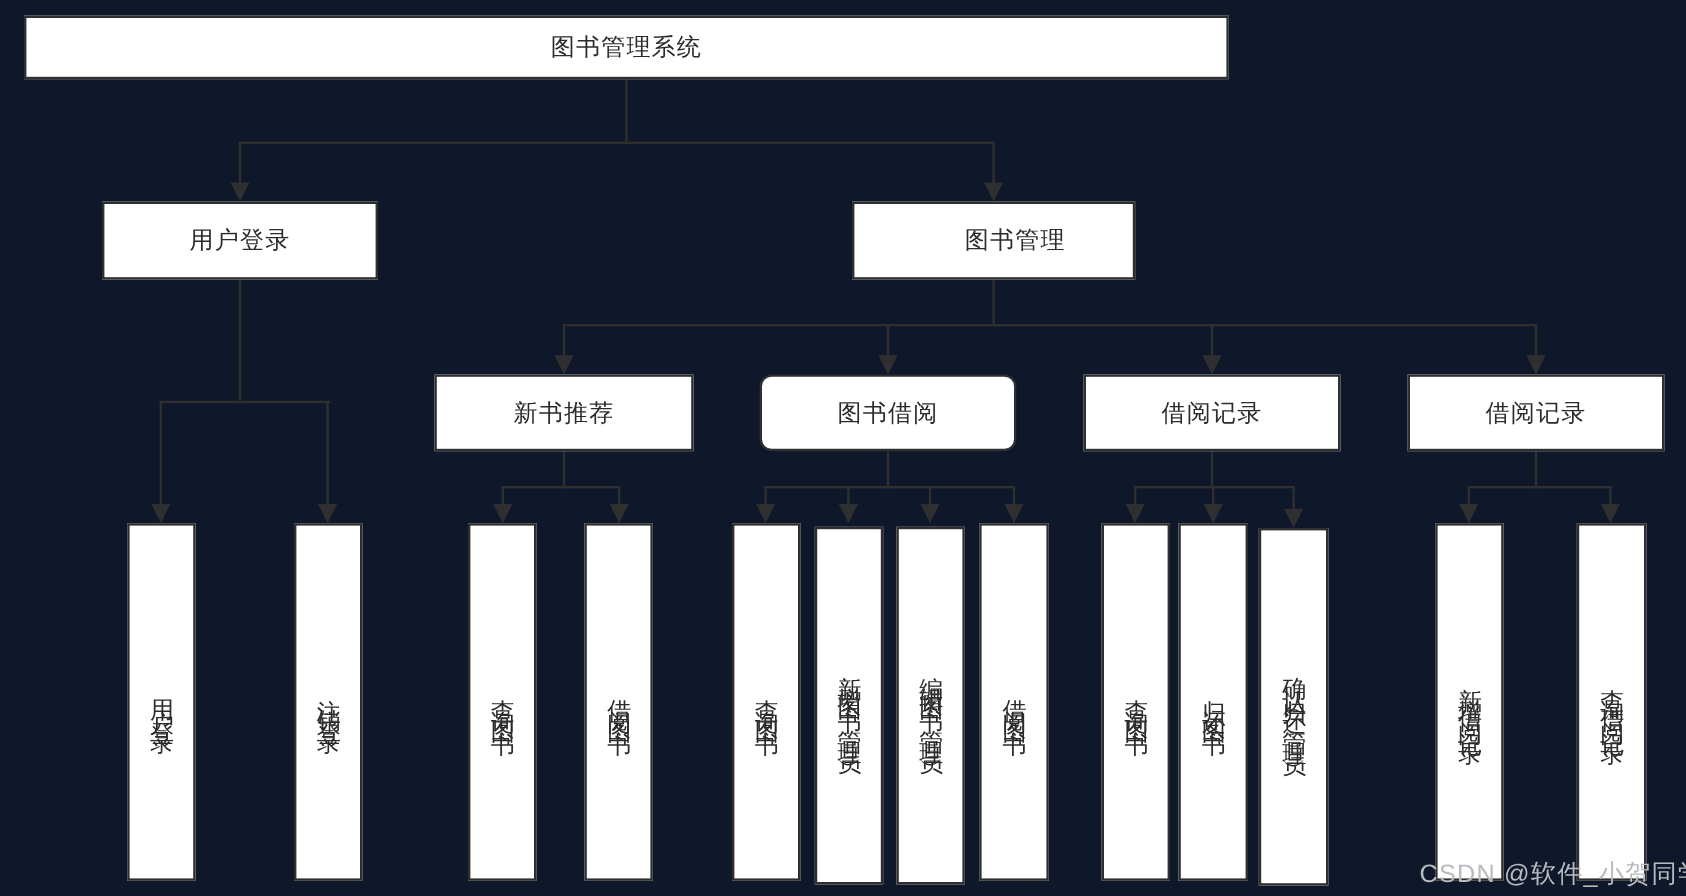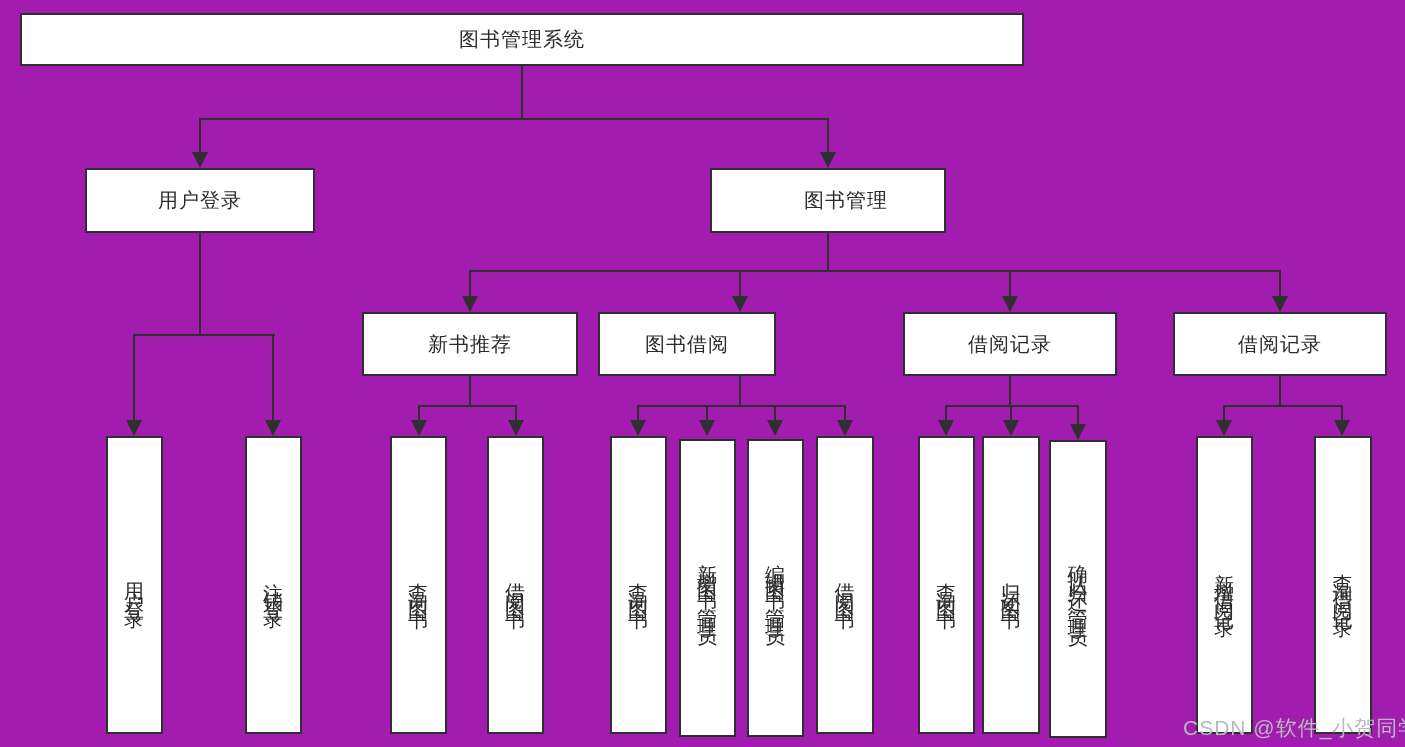--- a/index.html
+++ b/index.html
@@ -5,21 +5,21 @@
   html, body {
     margin: 0;
     padding: 0;
     background: #ffffff;
     font-family: "Liberation Sans", "DejaVu Sans", sans-serif;
   }
   #canvas {
     position: relative;
     width: 1405px;
     height: 747px;
-    background: #a21caf;
+    background: #0f172a;
     overflow: hidden;
   }
   .box {
     position: absolute;
     box-sizing: border-box;
     background: #ffffff;
     border: 2px solid #2f2f2f;
     display: flex;
     align-items: center;
     justify-content: center;
@@ -102,21 +102,21 @@
   <div class="vl" style="left:469px; top:270px; height:30px;"></div>
   <div class="arrow" style="left:462px; top:296px;"></div>
   <div class="vl" style="left:739px; top:270px; height:30px;"></div>
   <div class="arrow" style="left:732px; top:296px;"></div>
   <div class="vl" style="left:1009px; top:270px; height:30px;"></div>
   <div class="arrow" style="left:1002px; top:296px;"></div>
   <div class="vl" style="left:1279px; top:270px; height:30px;"></div>
   <div class="arrow" style="left:1272px; top:296px;"></div>
 
   <div class="box" style="left:362px; top:312px; width:216px; height:64px;">新书推荐</div>
-  <div class="box" style="left:598px; top:312px; width:178px; height:64px;">图书借阅</div>
+  <div class="box" style="left:633px; top:312px; width:214px; height:64px;border-radius:10px;">图书借阅</div>
   <div class="box" style="left:903px; top:312px; width:214px; height:64px;">借阅记录</div>
   <div class="box" style="left:1173px; top:312px; width:214px; height:64px;">借阅记录</div>
 
   <div class="vl" style="left:469px; top:376px; height:31px;"></div>
   <div class="hl" style="left:418px; top:405px; width:99px;"></div>
   <div class="vl" style="left:418px; top:405px; height:19px;"></div>
   <div class="arrow" style="left:411px; top:420px;"></div>
   <div class="vl" style="left:515px; top:405px; height:19px;"></div>
   <div class="arrow" style="left:508px; top:420px;"></div>
 

